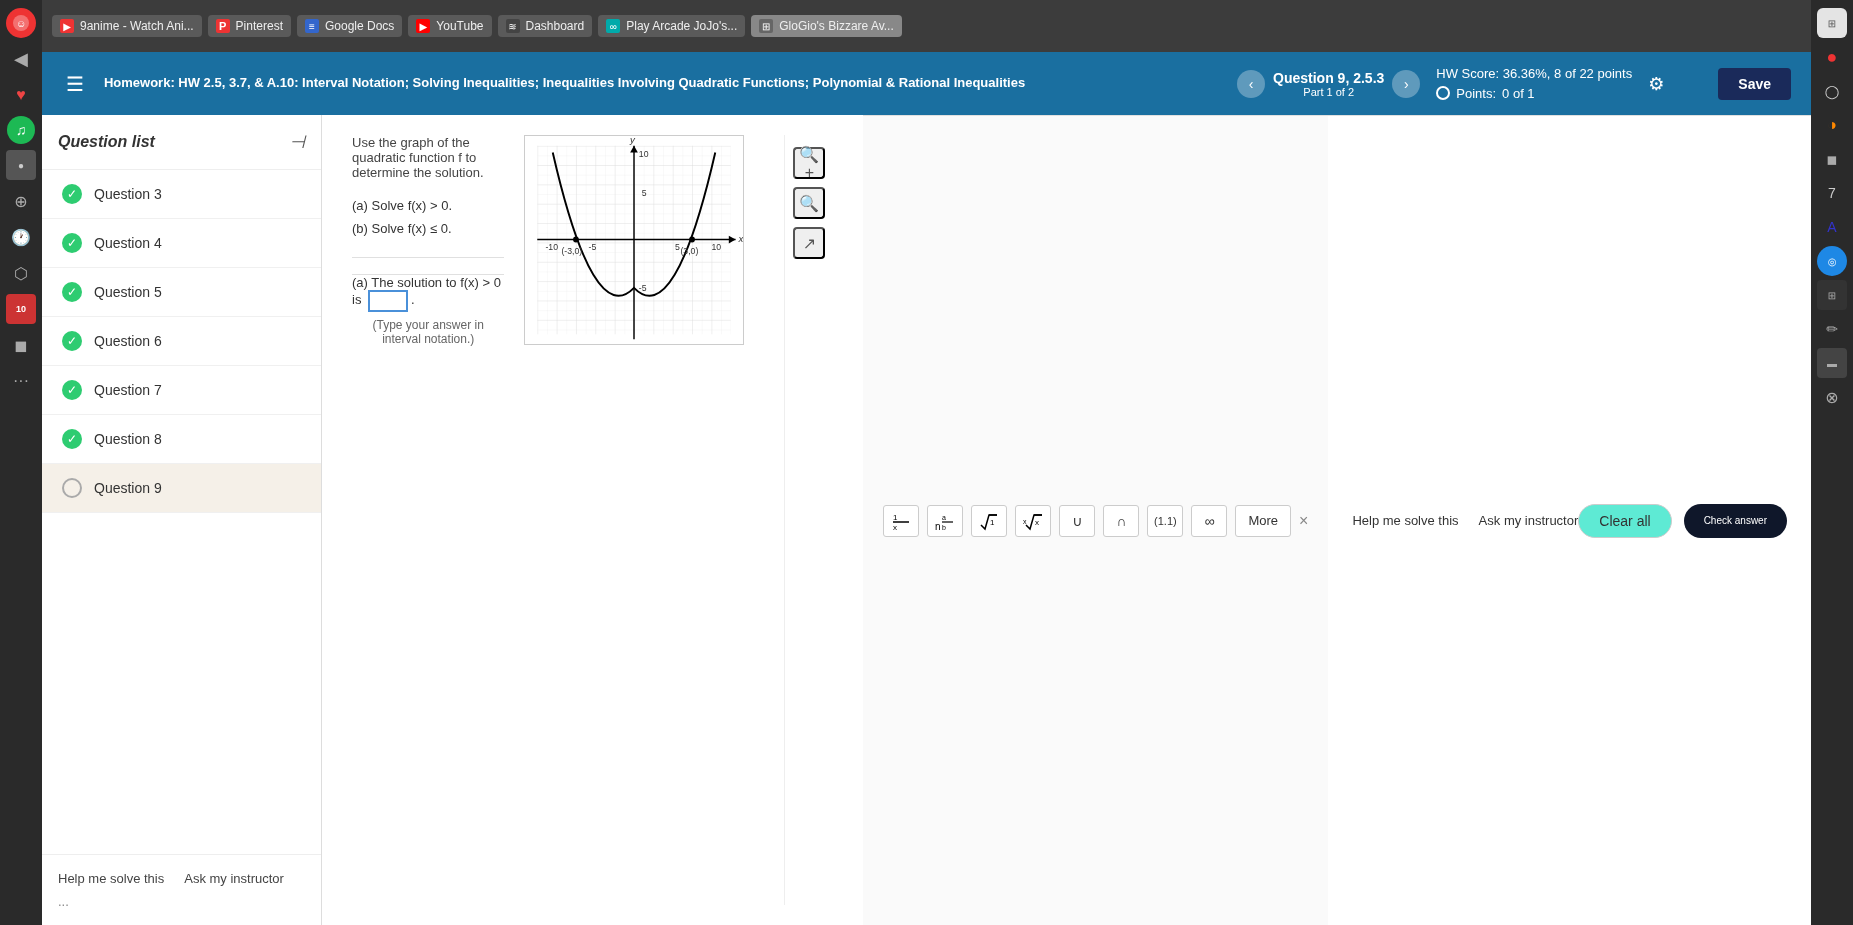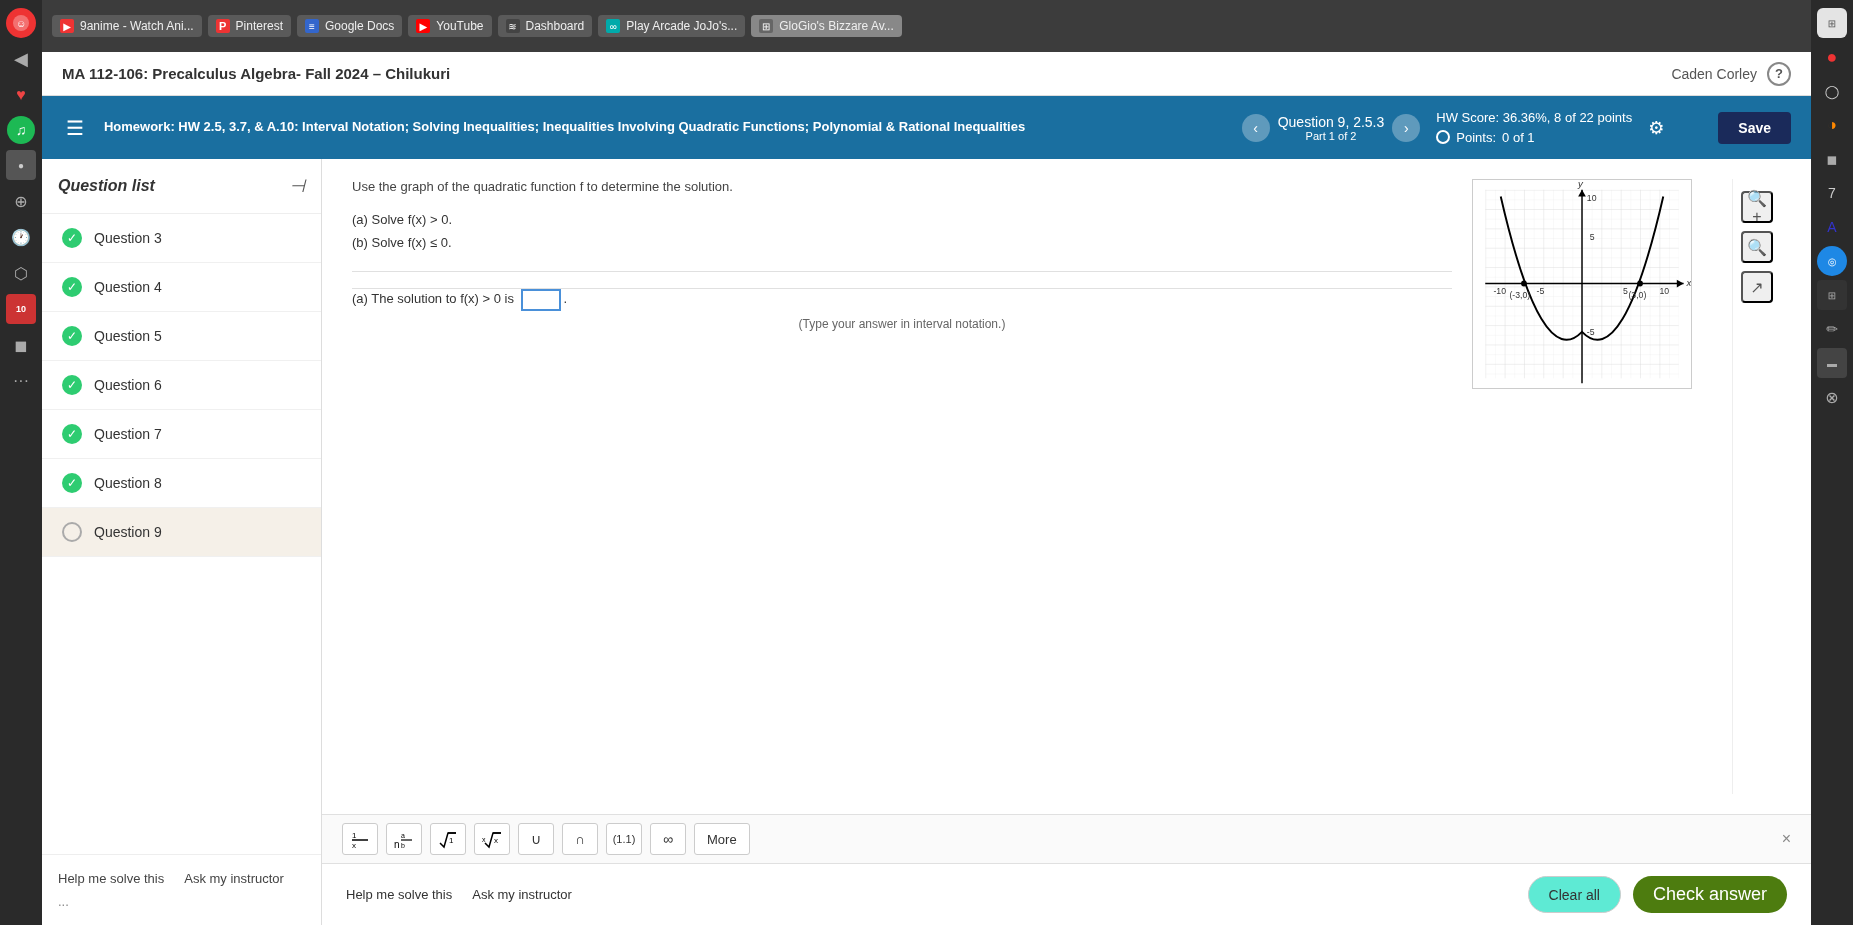--- a/index.html
+++ b/index.html
@@ -161,21 +161,21 @@
       color: white;
       width: 28px;
       height: 28px;
       border-radius: 50%;
       cursor: pointer;
       font-size: 14px;
       display: flex;
       align-items: center;
       justify-content: center;
     }
-    .q-label { font-size: 14px; font-weight: 400; }
+    .q-label { font-size: 14px; font-weight: 700; }
     .q-sublabel { font-size: 11px; }
     .hw-score {
       font-size: 13px;
       line-height: 1.5;
     }
     .gear-btn {
       background: none;
       border: none;
       color: white;
       font-size: 18px;
@@ -281,21 +281,21 @@
     }
     .sidebar-dots {
       color: #888;
       cursor: pointer;
     }
 
     
     .question-panel {
       flex: 1;
       display: flex;
-      flex-direction: column;
+      flex-direction: row;
       background: white;
       overflow: hidden;
     }
 
     
     .question-content {
       flex: 1;
       padding: 20px 30px;
       overflow-y: auto;
       display: flex;
@@ -420,23 +420,23 @@
       border: 1px solid #ccc;
       background: #5eead4;
       border-radius: 20px;
       font-size: 14px;
       cursor: pointer;
       color: #333;
     }
     .check-answer-btn {
       padding: 8px 20px;
       border: none;
-      background: #4d7c0f;
+      background: #0f172a;
       border-radius: 20px;
-      font-size: 18px;
+      font-size: 10px;
       cursor: pointer;
       color: white;
       font-weight: 500;
     }
 
     
     .panel-right-icons {
       display: flex;
       flex-direction: column;
       gap: 8px;
@@ -521,27 +521,20 @@
       <span>Play Arcade JoJo's...</span>
     </div>
     <div class="browser-tab active">
       <span class="tab-icon gray" style="font-size:10px;">⊞</span>
       <span>GloGio's Bizzare Av...</span>
     </div>
   </div>
 
   <div class="app-area">
 
-    <div class="app-topbar">
-      <span class="app-title">MA 112-106: Precalculus Algebra- Fall 2024 – Chilukuri</span>
-      <div class="app-topbar-right">
-        <span>Caden Corley</span>
-        <span style="width:24px;height:24px;border:2px solid #888;border-radius:50%;display:flex;align-items:center;justify-content:center;font-size:13px;cursor:pointer;color:#555;font-weight:bold;">?</span>
-      </div>
-    </div>
 
     <div class="blue-header">
       <span class="blue-header-menu">☰</span>
       <div class="hw-title">Homework: HW 2.5, 3.7, &amp; A.10: Interval Notation; Solving Inequalities; Inequalities Involving Quadratic Functions; Polynomial &amp; Rational Inequalities</div>
       <div class="question-nav">
         <button class="nav-btn">‹</button>
         <div>
           <div class="q-label">Question 9, 2.5.3</div>
           <div class="q-sublabel">Part 1 of 2</div>
         </div>

